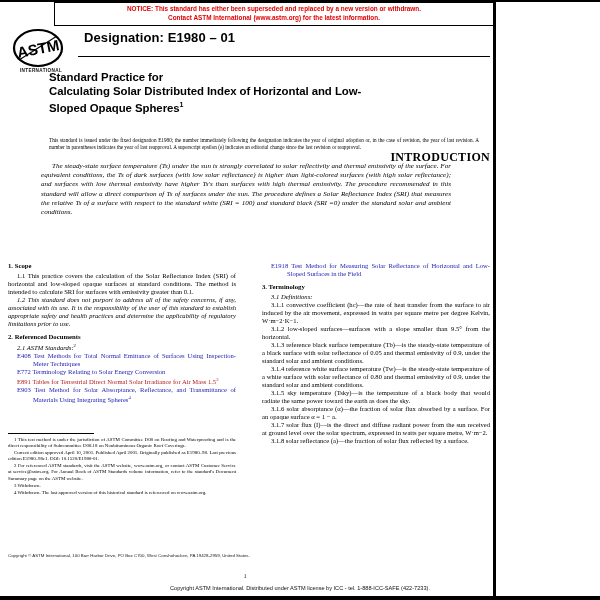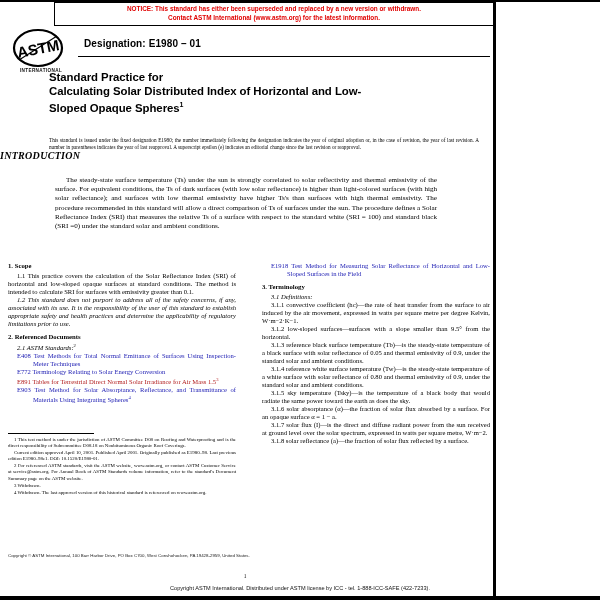--- a/index.html
+++ b/index.html
@@ -63,24 +63,24 @@
     font-family: "Liberation Sans", sans-serif;
     font-size: 4.6px;
     font-weight: bold;
     letter-spacing: 0.4px;
     color: #111;
     margin-top: 0px;
   }
   .designation {
     position: absolute;
     left: 76px;
-    top: 12px;
-    font-family: "Liberation Sans", sans-serif;
-    font-weight: bold;
-    font-size: 10px;
+    top: 4px;
+    font-family: "Liberation Sans", sans-serif;
+    font-weight: bold;
+    font-size: 13px;
     letter-spacing: 0.1px;
   }
   .rule-top {
     position: absolute;
     left: 70px;
     right: 0;
     top: 30px;
     border-top: 1.1px solid #000;
   }
   .title {
@@ -105,37 +105,36 @@
     line-height: 6.6px;
     text-align: justify;
   }
 
   
   .intro-head {
     position: absolute;
     left: 0;
     top: 150px;
     width: 490px;
-    text-align: left;
+    text-align: right;
     font-family: "Liberation Serif", serif;
     font-weight: bold;
-    font-size: 10px;
+    font-size: 12px;
     letter-spacing: 0.3px;
-    font-style: italic;
   }
   .intro-body {
     position: absolute;
     left: 41px;
     top: 162px;
     width: 410px;
     font-size: 7.1px;
     line-height: 9.2px;
     text-align: justify;
   }
-  .intro-body p { margin: 14px; text-indent: 11px; }
+  .intro-body p { margin: 0; text-indent: 11px; font-style: italic; }
 
   
   .cols {
     position: absolute;
     left: 8px;
     top: 262px;
     width: 482px;
   }
   .col {
     position: absolute;

